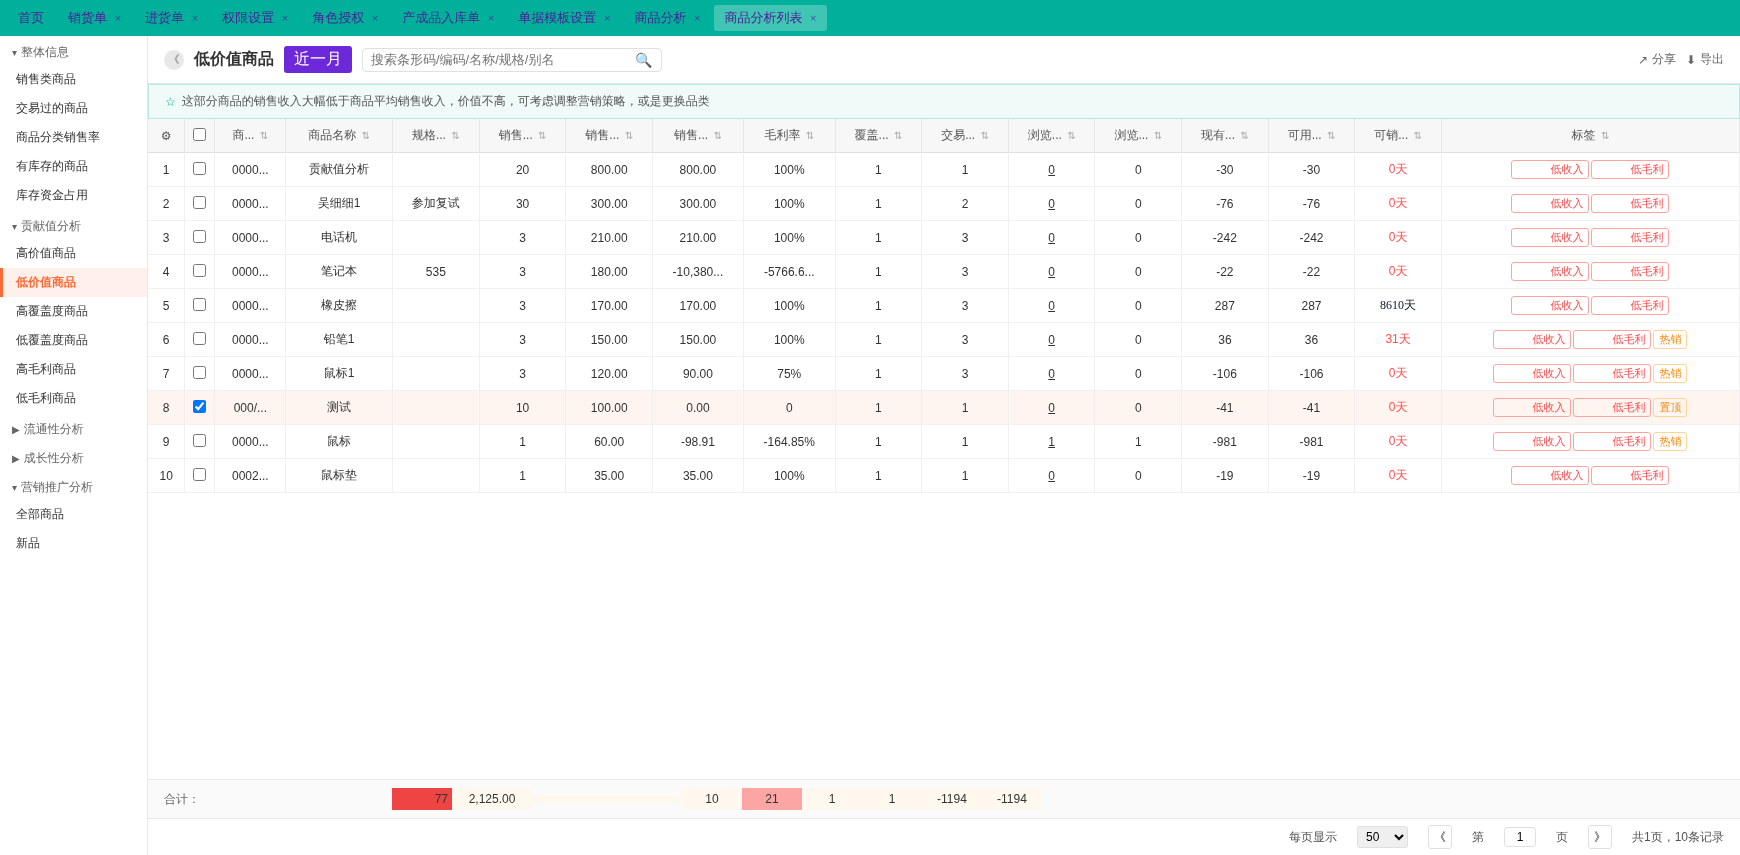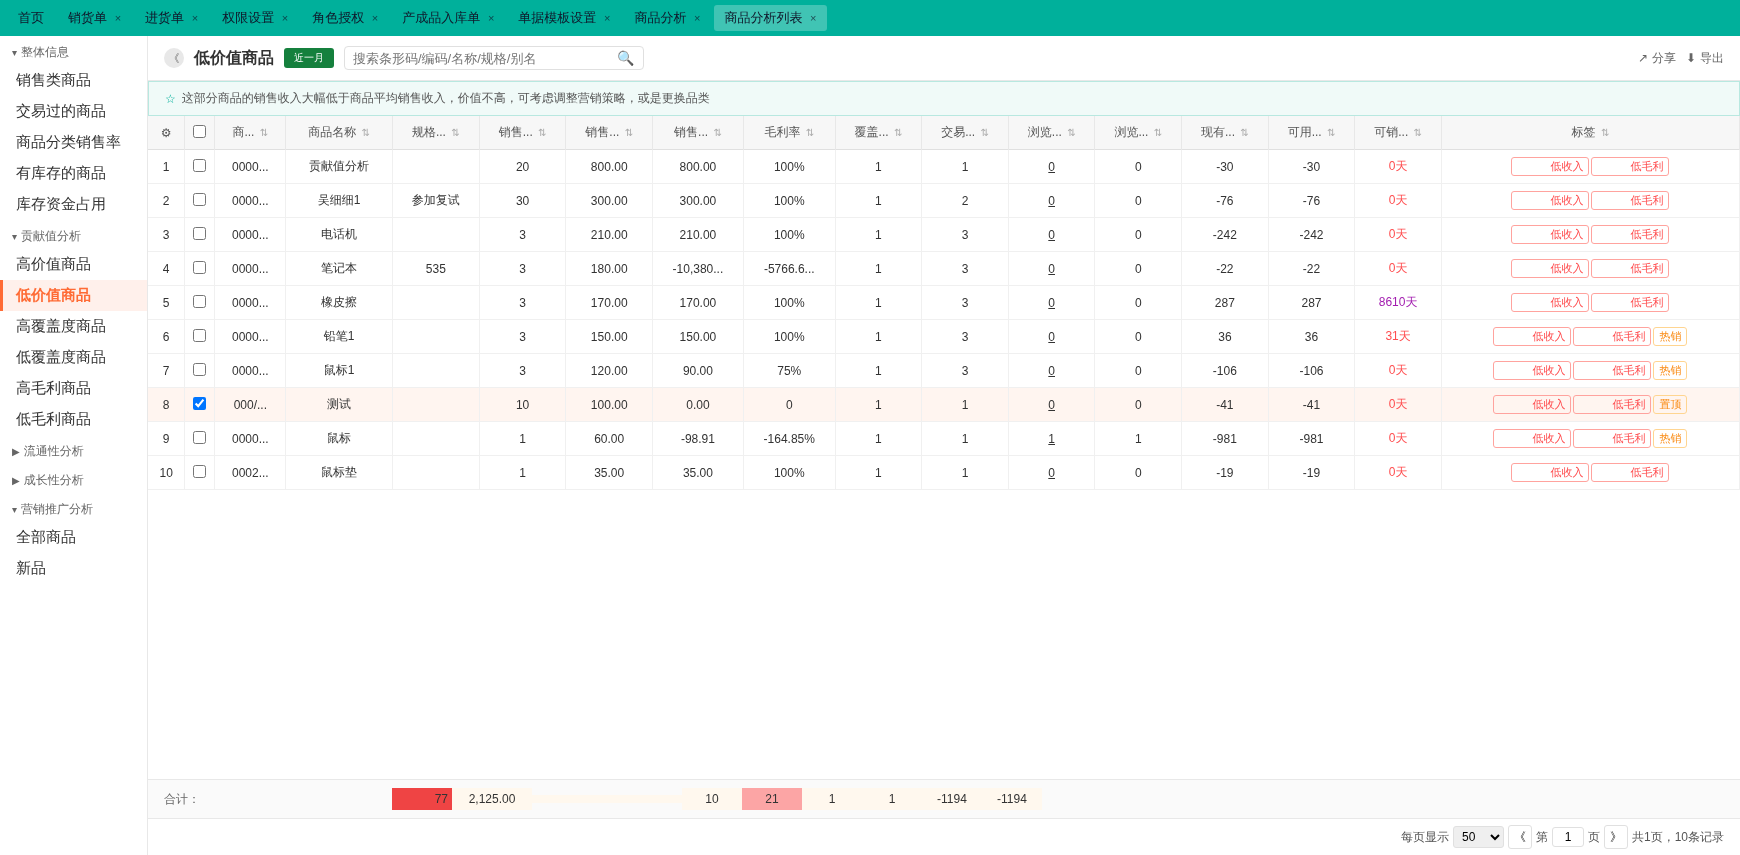--- a/index.html
+++ b/index.html
@@ -8,21 +8,21 @@
     
     .top-nav {
       background: #00b09b;
       display: flex;
       align-items: center;
       height: 36px;
       padding: 0 8px;
       gap: 4px;
     }
     .top-nav .nav-item {
-      color: #0f172a;
+      color: #4c1d95;
       padding: 4px 10px;
       cursor: pointer;
       border-radius: 3px;
       white-space: nowrap;
       font-size: 13px;
     }
     .top-nav .nav-item.active { background: rgba(255,255,255,0.25); }
     .top-nav .nav-item .close-x { margin-left: 4px; opacity: 0.7; font-size: 11px; }
 
     
@@ -47,21 +47,21 @@
       display: flex;
       align-items: center;
       gap: 4px;
       cursor: pointer;
     }
     .sidebar-group-header .arrow { font-size: 10px; }
     .sidebar-item {
       padding: 6px 16px;
       cursor: pointer;
       color: #333;
-      font-size: 15px;
+      font-size: 12px;
     }
     .sidebar-item.active { background: #fff0eb; color: #ff6b35; font-weight: bold; border-left: 3px solid #ff6b35; padding-left: 13px; }
 
     
     .content-area {
       flex: 1;
       display: flex;
       flex-direction: column;
       overflow: hidden;
       background: #fff;
@@ -83,26 +83,26 @@
       cursor: pointer;
       font-size: 11px; color: #666;
       flex-shrink: 0;
     }
     .page-title {
       font-size: 16px;
       font-weight: bold;
       color: #333;
     }
     .filter-btn {
-      background: #15803d;
+      background: #6d28d9;
       color: #fff;
       border: none;
       border-radius: 3px;
       padding: 3px 10px;
-      font-size: 10px;
+      font-size: 16px;
       cursor: pointer;
     }
     .search-box {
       display: flex;
       align-items: center;
       border: 1px solid #e0e0e0;
       border-radius: 4px;
       padding: 3px 8px;
       flex: 1;
       max-width: 300px;
@@ -188,21 +188,21 @@
     }
     .footer-total-label { font-size: 12px; color: #666; margin-right: 8px; }
 
     
     .pagination-bar {
       display: flex;
       align-items: center;
       justify-content: flex-end;
       padding: 6px 16px;
       border-top: 1px solid #e8e8e8;
-      gap: 4px;
+      gap: 20px;
       font-size: 12px;
       color: #555;
     }
     .page-size-select {
       border: 1px solid #e0e0e0;
       border-radius: 3px;
       padding: 2px 4px;
       font-size: 12px;
     }
     .page-btn {
@@ -425,21 +425,21 @@
     <td>3</td>
     <td>170.00</td>
     <td>170.00</td>
     <td>100%</td>
     <td>1</td>
     <td>3</td>
     <td><span class="underline-link">0</span></td>
     <td>0</td>
     <td>287</td>
     <td>287</td>
-    <td style="color:#a21caf;">8610天</td>
+    <td style="color:#0f172a;font-family:Liberation Serif, serif;">8610天</td>
     <td><span class="tag tag-red">低收入</span><span class="tag tag-red">低毛利</span></td>
   </tr>
             <tr>
     <td>6</td>
     <td class="checkbox-cell"><input type="checkbox" style=""></td>
     <td>0000...</td>
     <td>铅笔1</td>
     <td></td>
     <td>3</td>
     <td>150.00</td>

